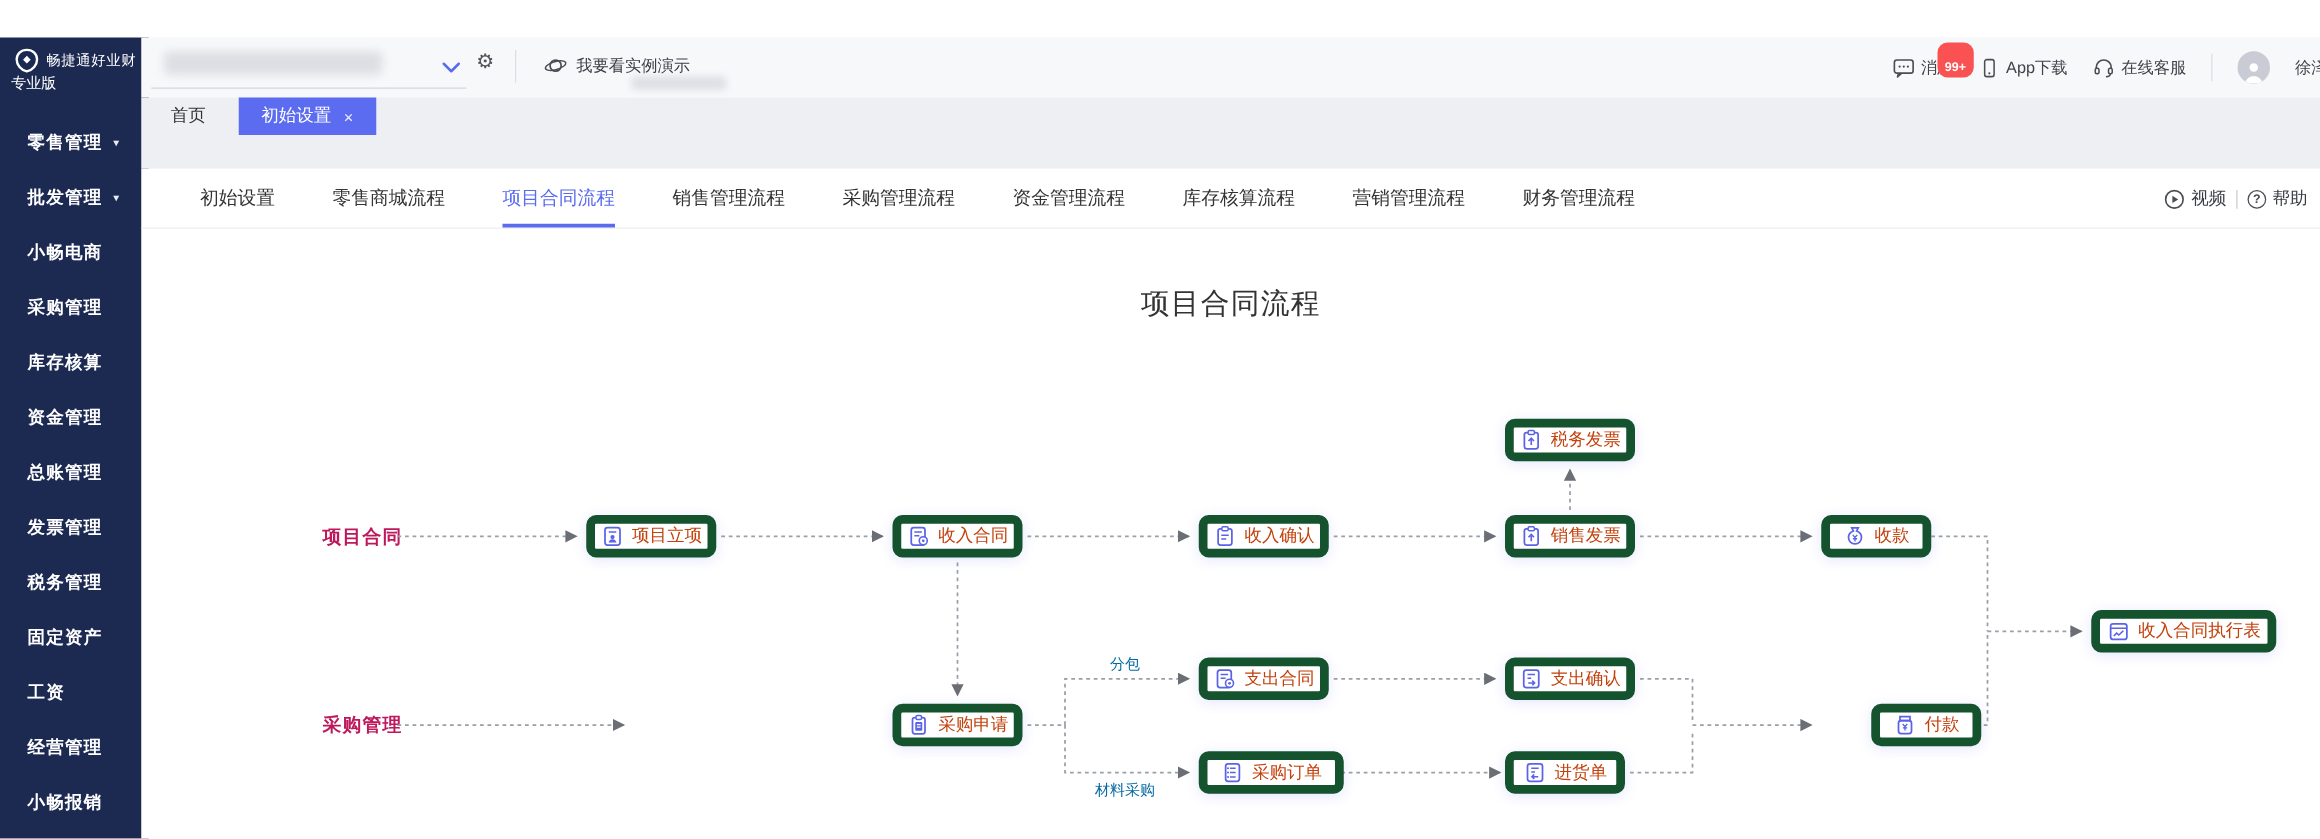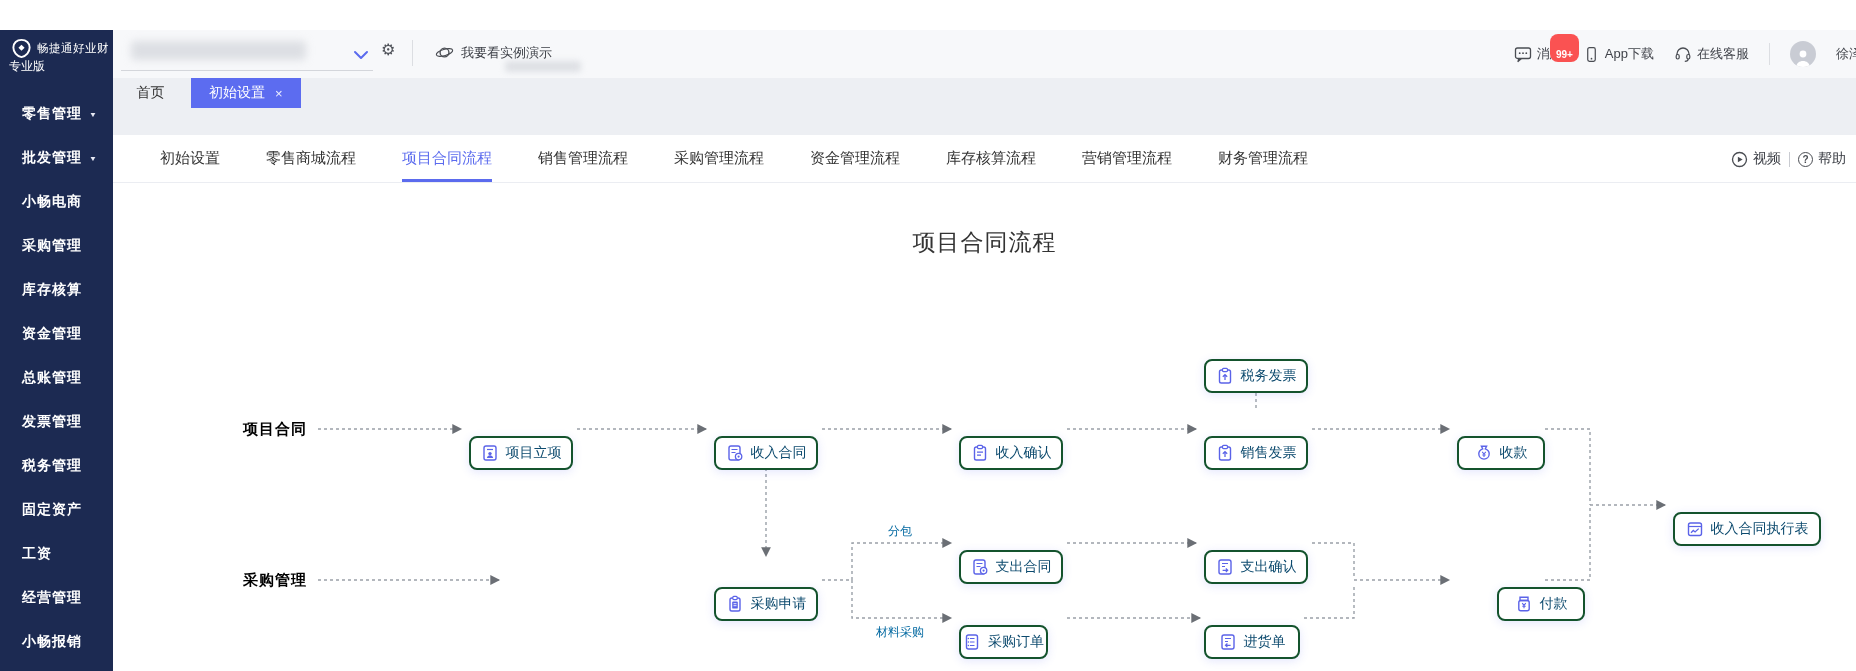--- a/index.html
+++ b/index.html
@@ -48,22 +48,22 @@
   .subnav-tab { display:flex; align-items:center; margin-right:46px; font-size:15px; color:#333; cursor:pointer; border-bottom:3px solid transparent; padding-top:2px; }
   .subnav-tab.active { color:#5b6bee; border-bottom-color:#5b6bee; }
   .subnav-right { position:absolute; right:10px; top:0; height:48px; display:flex; align-items:center; gap:8px; font-size:14px; color:#3a3d44; }
   .subnav-right .vr { width:1px; height:15px; background:#c9cbd1; }
   .sn-item { display:flex; align-items:center; gap:5px; cursor:pointer; }
   .circle-q { width:15px; height:15px; border:1.2px solid #4a4d53; border-radius:50%; font-size:10px; display:flex; align-items:center; justify-content:center; color:#4a4d53; font-weight:700; }
 
   
   .flow { position:relative; width:1743px; height:488px; }
   .flow-title { position:absolute; top:44px; left:0; width:100%; text-align:center; font-size:23px; color:#333; font-weight:500; letter-spacing:1px; }
-  .lane-label { position:absolute; font-size:15px; font-weight:600; color:#000000; letter-spacing:1px; }
-  .node { position:absolute; height:34px; background:#fff; border:2px solid #14532d; border-radius:8px; box-shadow:0 2px 10px rgba(88,98,245,0.16); display:flex; align-items:center; justify-content:center; gap:7px; font-size:14px; color:#0c4a6e; cursor:pointer; z-index:2; white-space:nowrap;margin-top:24px; }
+  .lane-label { position:absolute; font-size:15px; font-weight:600; color:#be185d; letter-spacing:1px;margin-left:15px; }
+  .node { position:absolute; height:34px; background:#fff; border:7px solid #14532d; border-radius:8px; box-shadow:0 2px 10px rgba(88,98,245,0.16); display:flex; align-items:center; justify-content:center; gap:7px; font-size:14px; color:#c2410c; cursor:pointer; z-index:2; white-space:nowrap; }
   .edge-label { position:absolute; font-size:12px; color:#0369a1; transform:translateX(-50%); z-index:2;font-family:Liberation Serif, serif; }
   .connectors { position:absolute; left:0; top:0; z-index:1; }
 </style>
 </head>
 <body>
 
 <div id="page">
   <div class="top-strip"></div>
 
   <div class="sidebar">
@@ -337,21 +337,21 @@
         <span>支出确认</span>
       </div>
       <div class="node" style="left:1384px;top:380px;width:88px;">
         <svg width="18" height="18" viewBox="0 0 18 18">
           <path d="M5 2.3h8v3.2H5z" fill="none" stroke="#5b63e8" stroke-width="1.4"></path>
           <rect x="3.8" y="5.5" width="10.4" height="10.3" rx="2" fill="none" stroke="#5b63e8" stroke-width="1.4"></rect>
           <path d="M7.2 8.2L9 10.3l1.8-2.1M9 10.3v3M7.3 11.3h3.4" fill="none" stroke="#5b63e8" stroke-width="1.1"></path>
         </svg>
         <span>付款</span>
       </div>
-      <div class="node" style="left:846px;top:418px;width:89px;font-family:Liberation Serif, serif;">
+      <div class="node" style="left:846px;top:418px;width:116px;font-family:Liberation Serif, serif;">
         <svg width="18" height="18" viewBox="0 0 18 18">
           <rect x="3.5" y="2" width="11" height="14" rx="2" fill="none" stroke="#5b63e8" stroke-width="1.4"></rect>
           <path d="M7 5.5h4.5M7 9h4.5M7 12.5h4.5" stroke="#5b63e8" stroke-width="1.2"></path>
           <path d="M5.4 5.5h.02M5.4 9h.02M5.4 12.5h.02" stroke="#5b63e8" stroke-width="1.6" stroke-linecap="round"></path>
         </svg>
         <span>采购订单</span>
       </div>
       <div class="node" style="left:1091px;top:418px;width:96px;">
         <svg width="18" height="18" viewBox="0 0 18 18">
           <rect x="3" y="2" width="12" height="14" rx="2" fill="none" stroke="#5b63e8" stroke-width="1.4"></rect>

